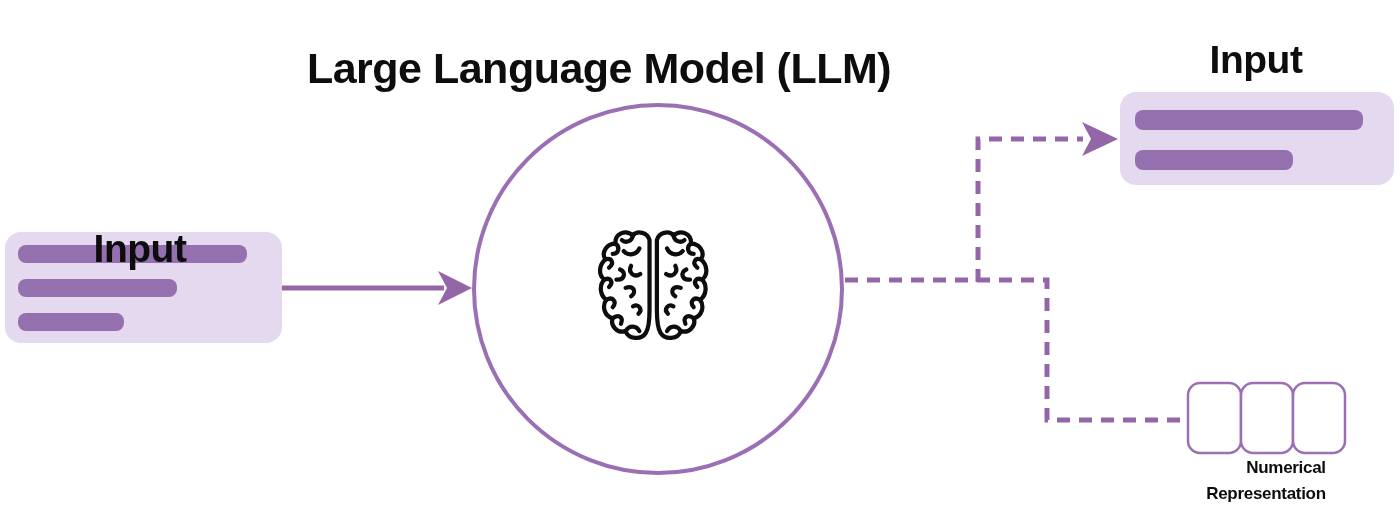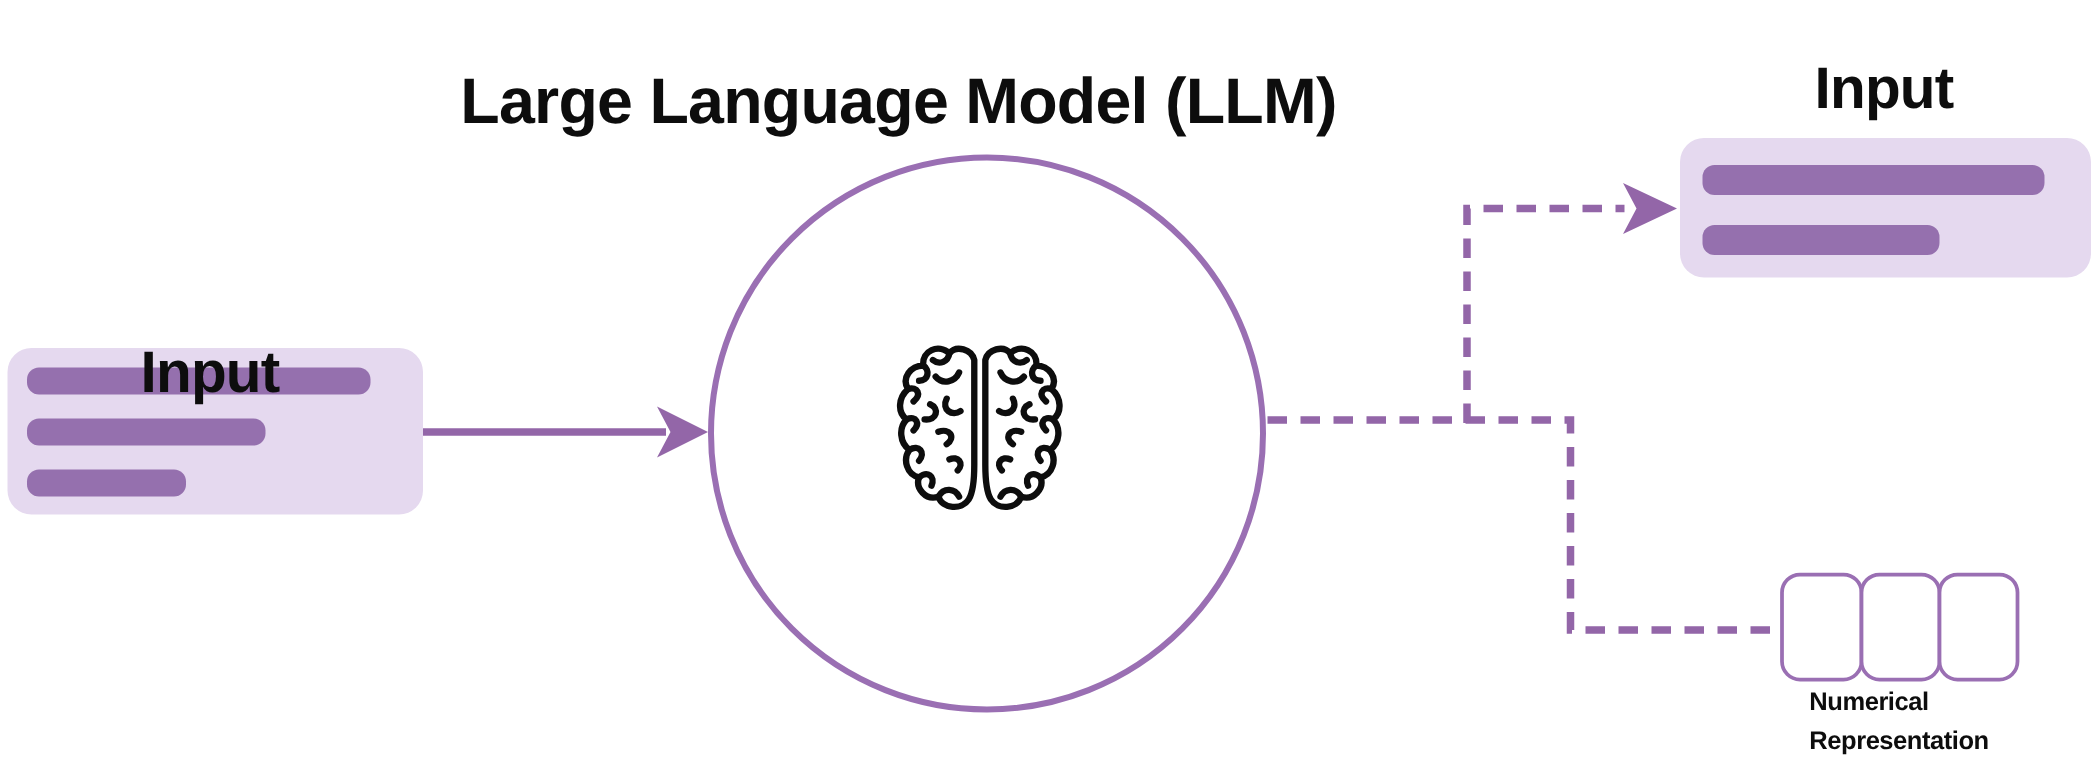--- a/index.html
+++ b/index.html
@@ -31,21 +31,21 @@
   }
   .llm-title   { left: 599px; top: 44px;  font-size: 43px; }
   .input-title { left: 140px; top: 179px; font-size: 39px; margin-top: 48px; }
   .output-title{ left: 1256px; top: 38px; font-size: 39px; }
   .numrep-label {
     position: absolute;
     z-index: 3;
     left: 1266px;
     top: 455px;
     transform: translateX(-50%);
-    text-align: left;
+    text-align: right;
     color: var(--color-ink, #0d0d0d);
     font-weight: bold;
     font-size: 17px;
     line-height: 26px;
     letter-spacing: -0.3px;
     white-space: nowrap;
   }
   .softbox {
     position: absolute;
     z-index: 1;

